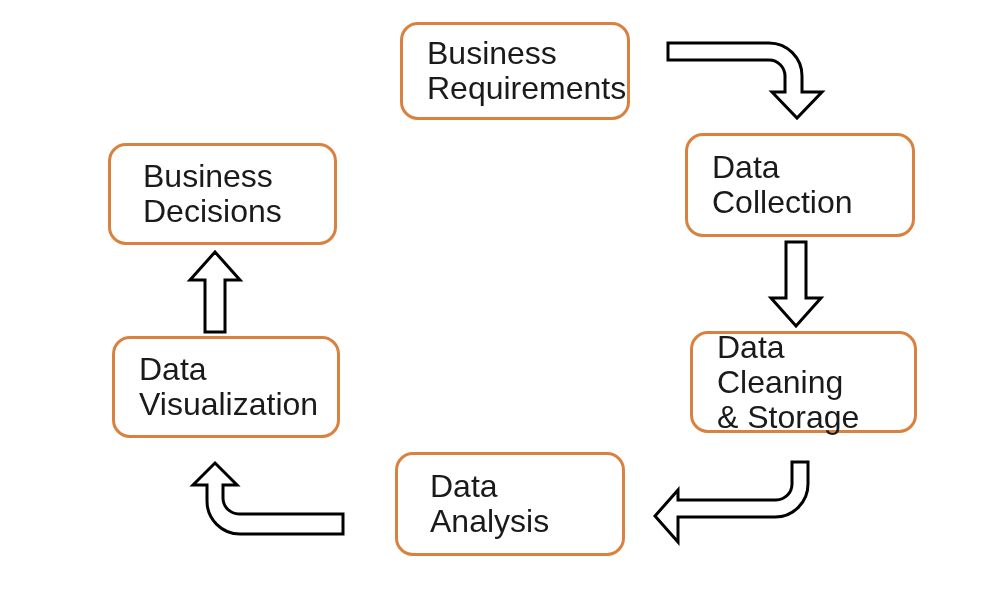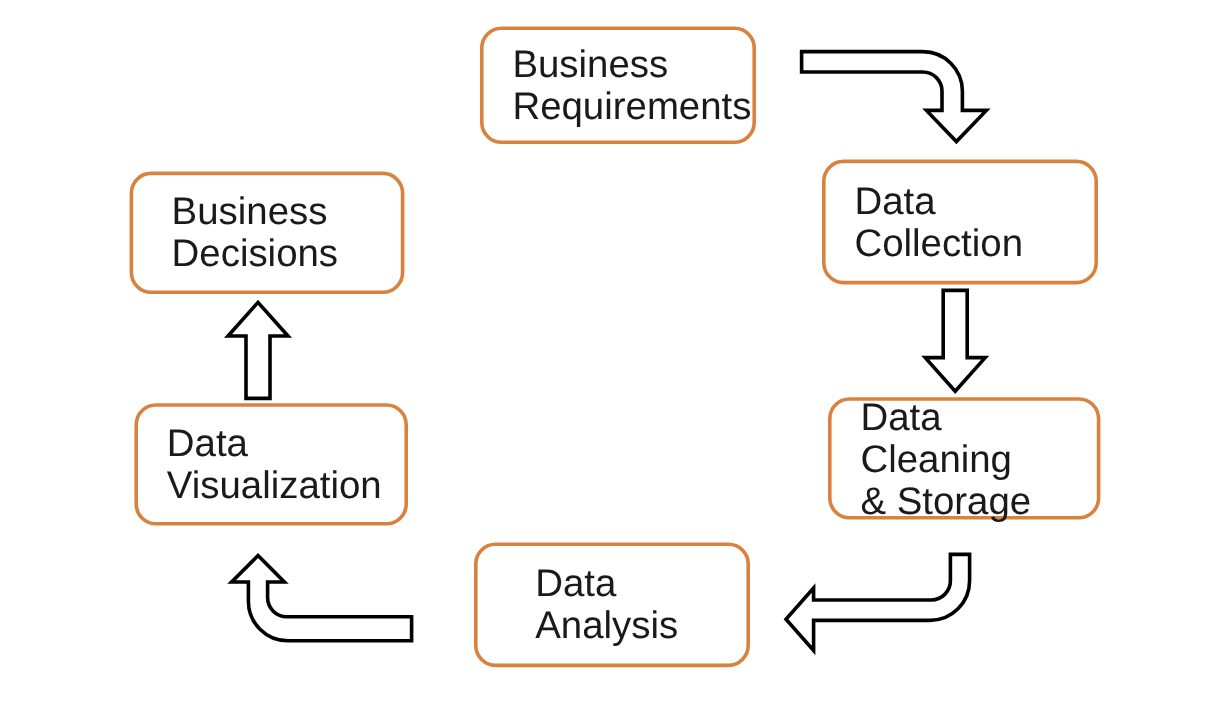--- a/index.html
+++ b/index.html
@@ -59,21 +59,21 @@
   <div class="node" style="left:685px; top:133px; width:230px; height:104px;">
     <span class="label">Data
 Collection</span>
   </div>
 
   <div class="node" style="left:690px; top:331px; width:227px; height:102px;justify-content:flex-end;">
     <span class="label">Data Cleaning
 &amp; Storage</span>
   </div>
 
-  <div class="node" style="left:395px; top:452px; width:230px; height:104px; padding-left:48px;">
+  <div class="node" style="left:395px; top:452px; width:230px; height:104px; padding-left:32px;">
     <span class="label">Data Analysis</span>
   </div>
 
   <div class="node" style="left:112px; top:336px; width:228px; height:102px;">
     <span class="label">Data
 Visualization</span>
   </div>
 
   <div class="node" style="left:108px; top:143px; width:229px; height:102px; padding-left:32px;">
     <span class="label">Business

